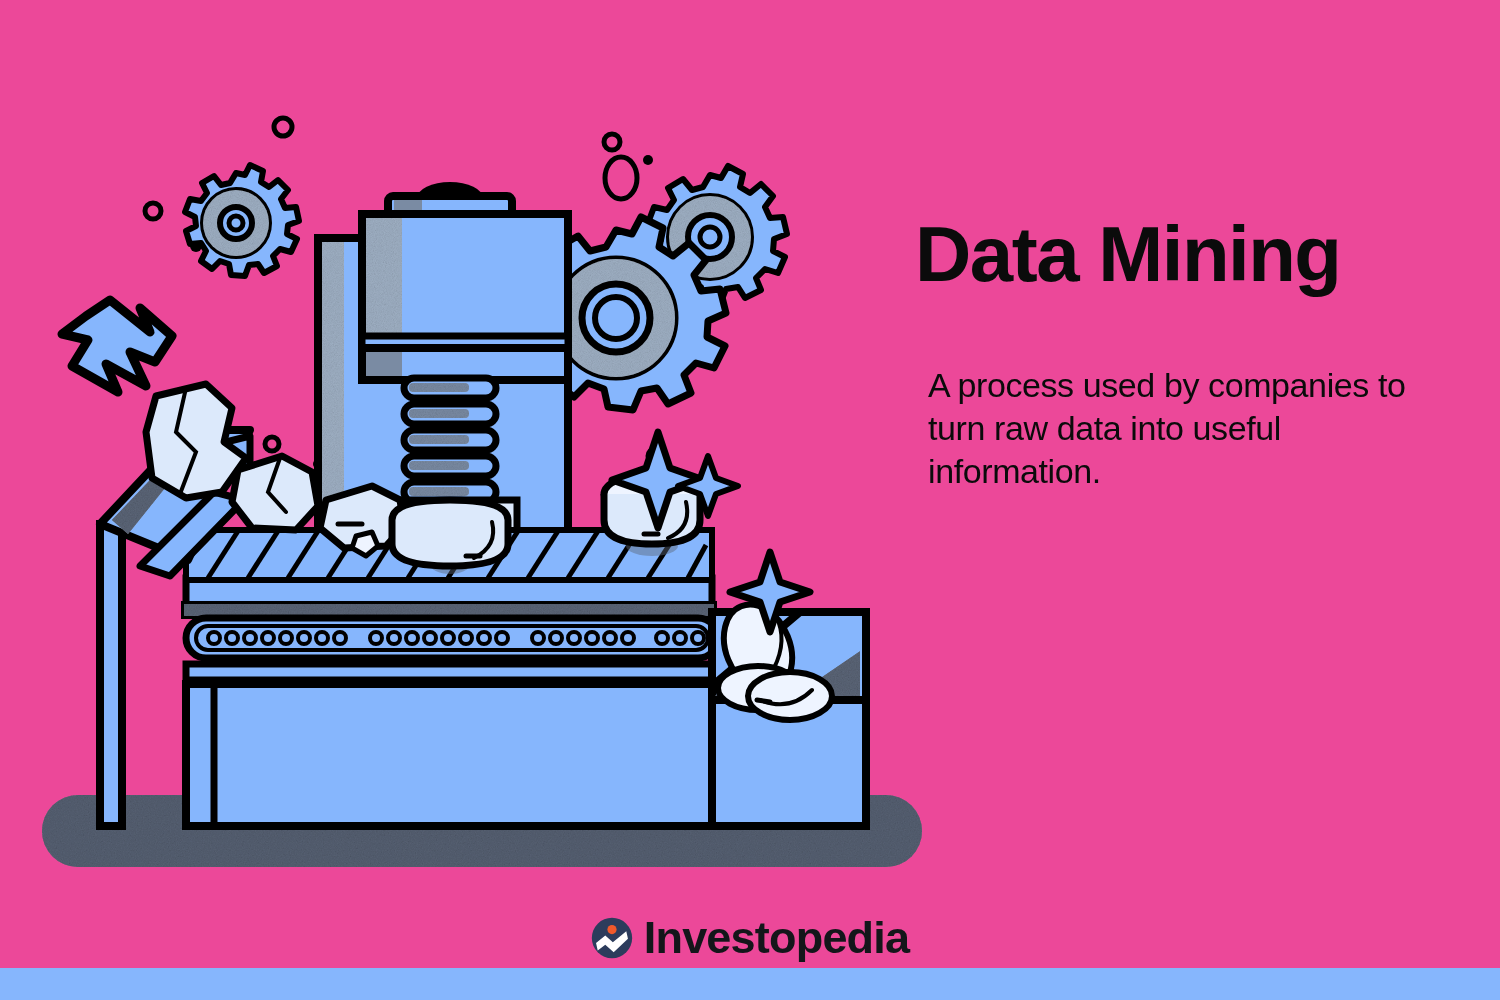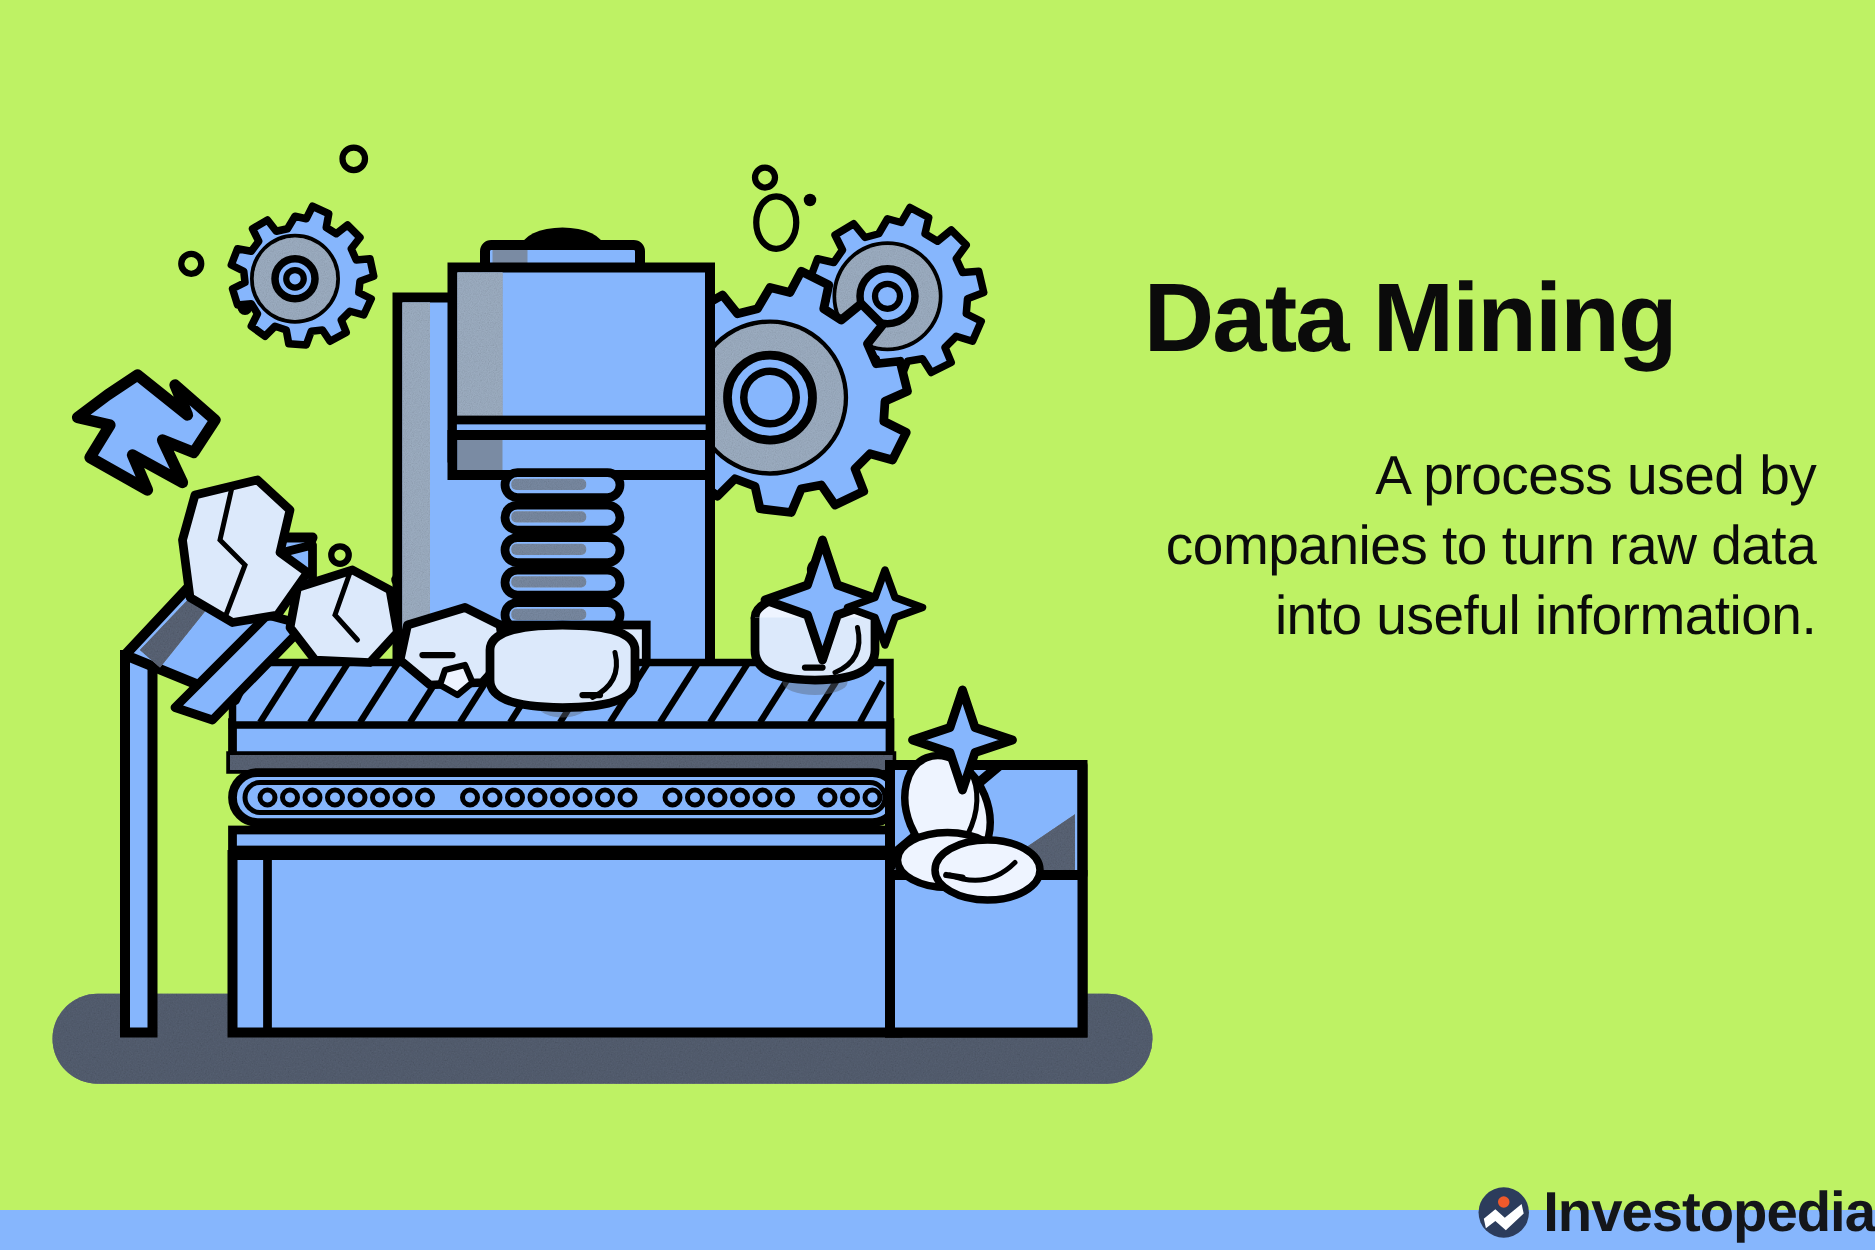--- a/index.html
+++ b/index.html
@@ -1,50 +1,49 @@
 <!DOCTYPE html>
 <html><head>
 <meta charset="utf-8">
 <style>
   html,body{margin:0;padding:0;}
   body{
     width:1500px;height:1000px;overflow:hidden;
     background:#86b6fd;
     font-family:"Liberation Sans", sans-serif;
   }
-  #stage{position:relative;width:1500px;height:968px;background:#bef264;}
+  #stage{position:relative;width:1500px;height:968px;background:#ec4899;}
 
   
   #illustration{position:absolute;left:0;top:0;width:930px;height:920px;}
 
   
   #textcol{
     position:absolute;left:915px;top:215px;width:540px;
   }
   #title{
     font-size:78px;font-weight:700;color:#0b0b0b;
     letter-spacing:-1.5px;line-height:1;margin:0;
     font-family:"Liberation Sans", sans-serif;
   }
   #phonetic{
     font-size:31px;font-style:italic;color:#0b0b0b;
     margin:0;padding-top:34px;letter-spacing:0px;
     font-family:"Liberation Sans", sans-serif;
   }
   #definition{
-    font-size:44px;color:#0b0b0b;line-height:1.27;
-    margin:2px;padding-top:58px;letter-spacing:-0.4px;
-    font-family:"Liberation Sans", sans-serif;
-    text-align:right;
+    font-size:34px;color:#0b0b0b;line-height:1.27;
+    margin:13px;padding-top:58px;letter-spacing:-0.4px;
+    font-family:"Liberation Sans", sans-serif;
   }
 
   
   #footer{
     position:absolute;left:0;top:915px;width:1500px;
-    display:flex;align-items:center;justify-content:flex-end;gap:11px;margin-top:32px;
+    display:flex;align-items:center;justify-content:center;gap:11px;
   }
   #logo-mark{width:42px;height:42px;flex:0 0 auto;display:block;}
   #logo-word{
     font-size:45px;font-weight:700;color:#14161a;
     letter-spacing:-0.8px;line-height:1;
     font-family:"Liberation Sans", sans-serif;
   }
 </style>
 </head>
 <body>

